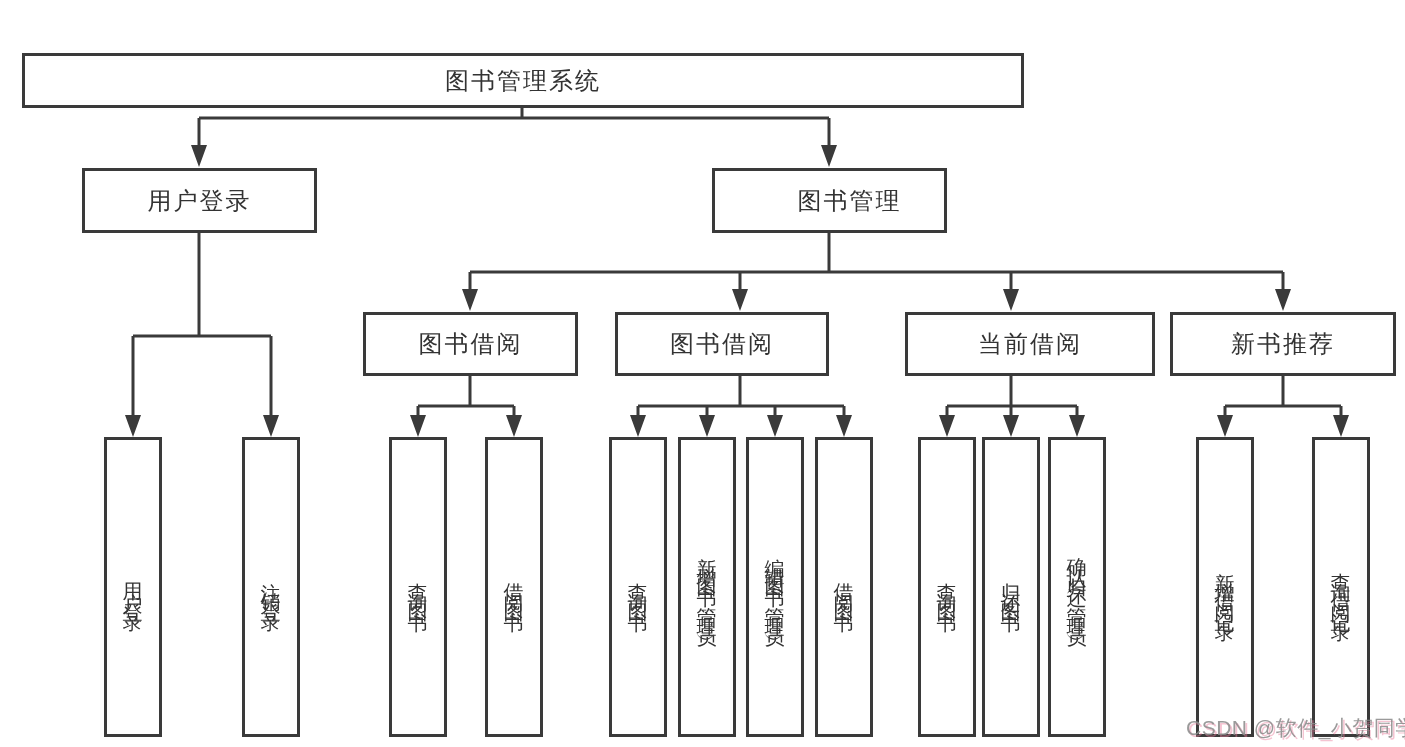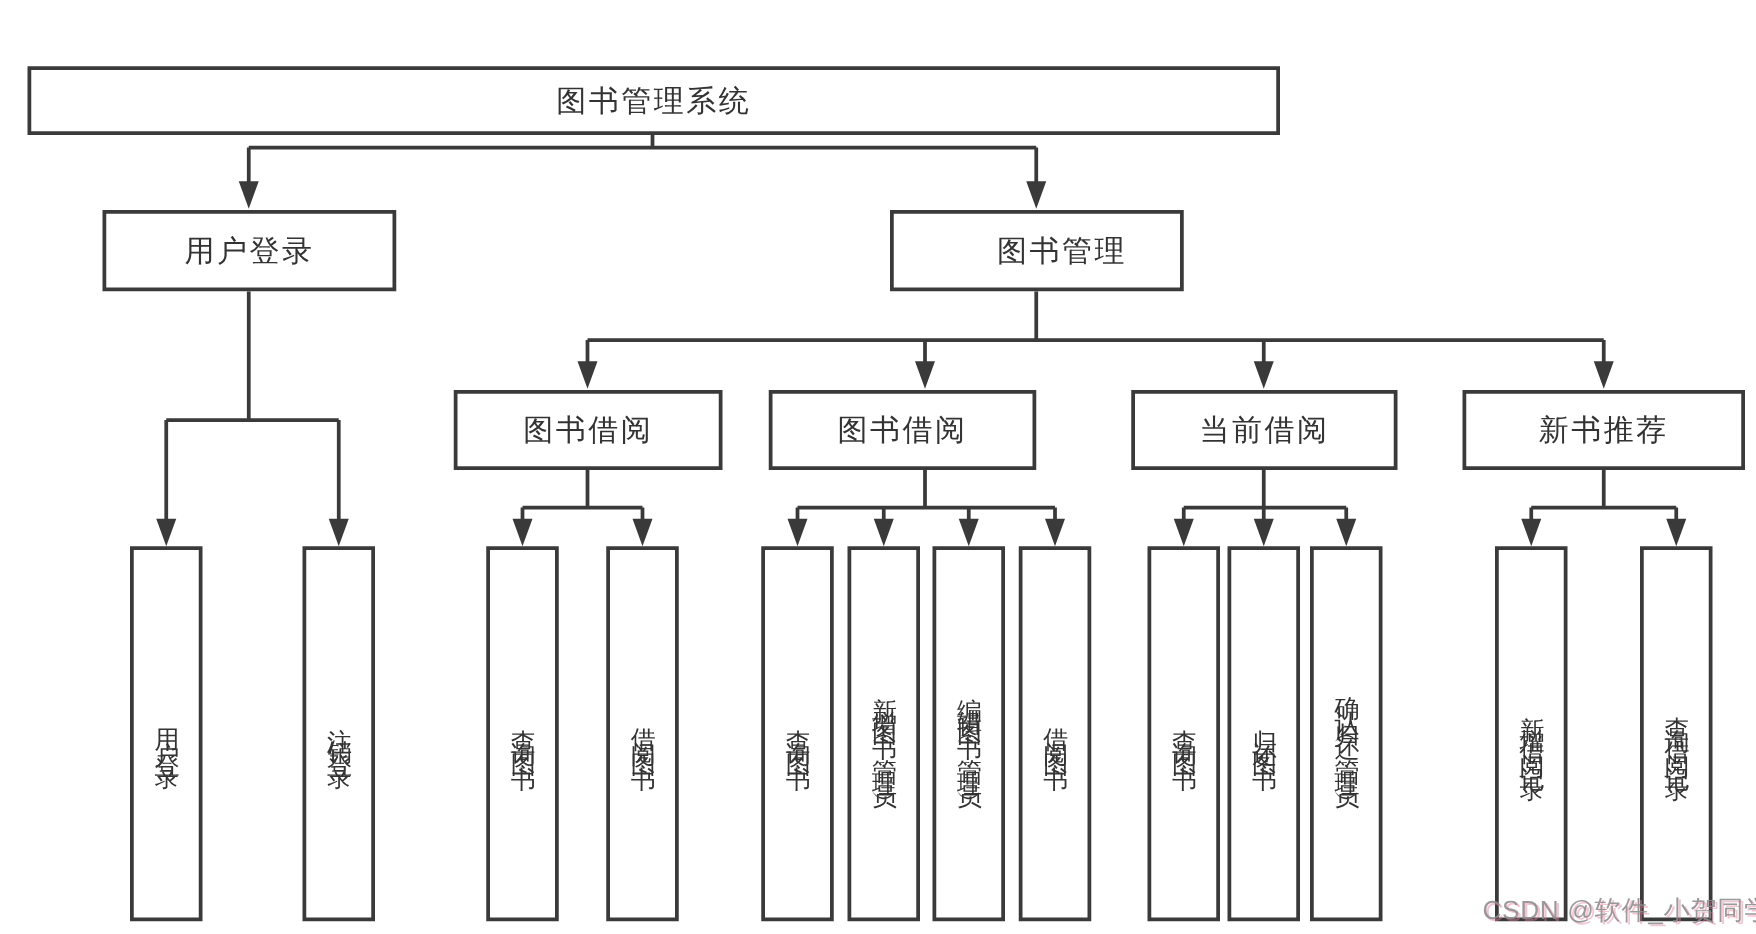--- a/index.html
+++ b/index.html
@@ -89,21 +89,21 @@
   <div class="box" style="left:712px;top:168px;width:235px;height:65px;padding-left:40px;">
     <span class="hlabel">图书管理</span>
   </div>
 
   <div class="box" style="left:363px;top:312px;width:215px;height:64px;">
     <span class="hlabel">图书借阅</span>
   </div>
   <div class="box" style="left:615px;top:312px;width:214px;height:64px;">
     <span class="hlabel">图书借阅</span>
   </div>
-  <div class="box" style="left:905px;top:312px;width:213px;height:64px;">
+  <div class="box" style="left:905px;top:312px;width:250px;height:64px;">
     <span class="hlabel">当前借阅</span>
   </div>
   <div class="box" style="left:1170px;top:312px;width:226px;height:64px;">
     <span class="hlabel">新书推荐</span>
   </div>
 
   <div class="box leaf" style="left:104px;">
     <span class="vtext">用户登录</span>
   </div>
   <div class="box leaf" style="left:242px;">

